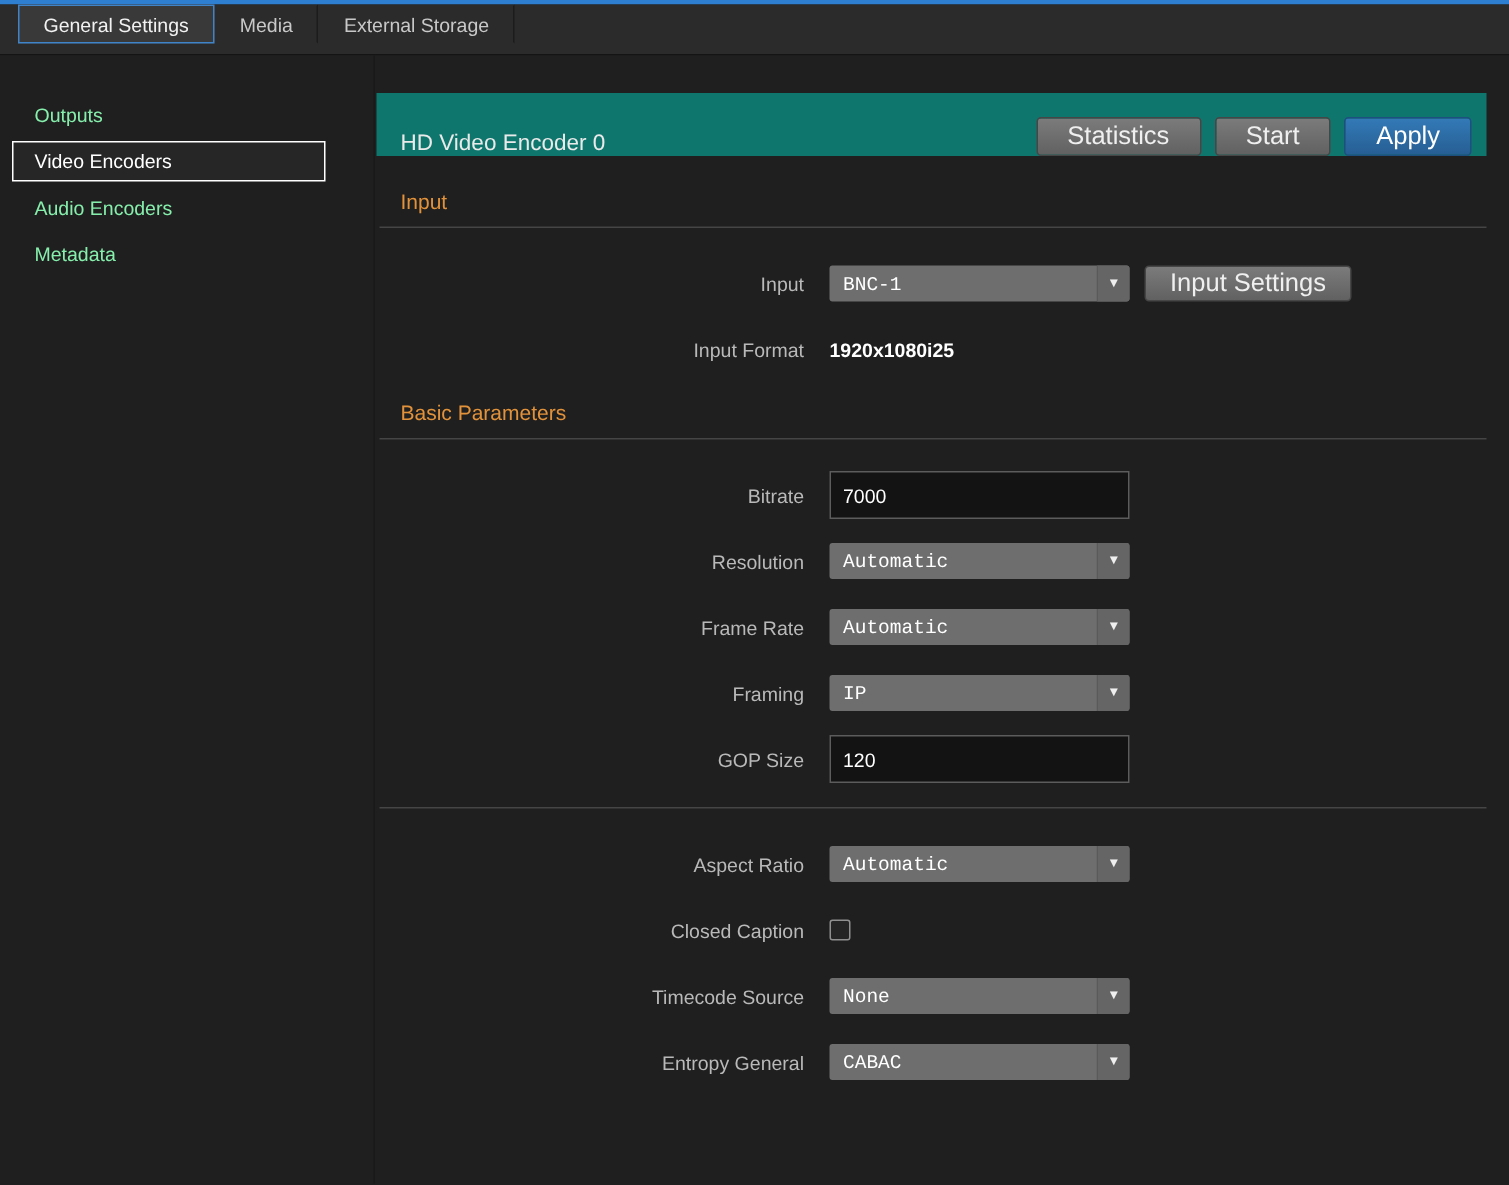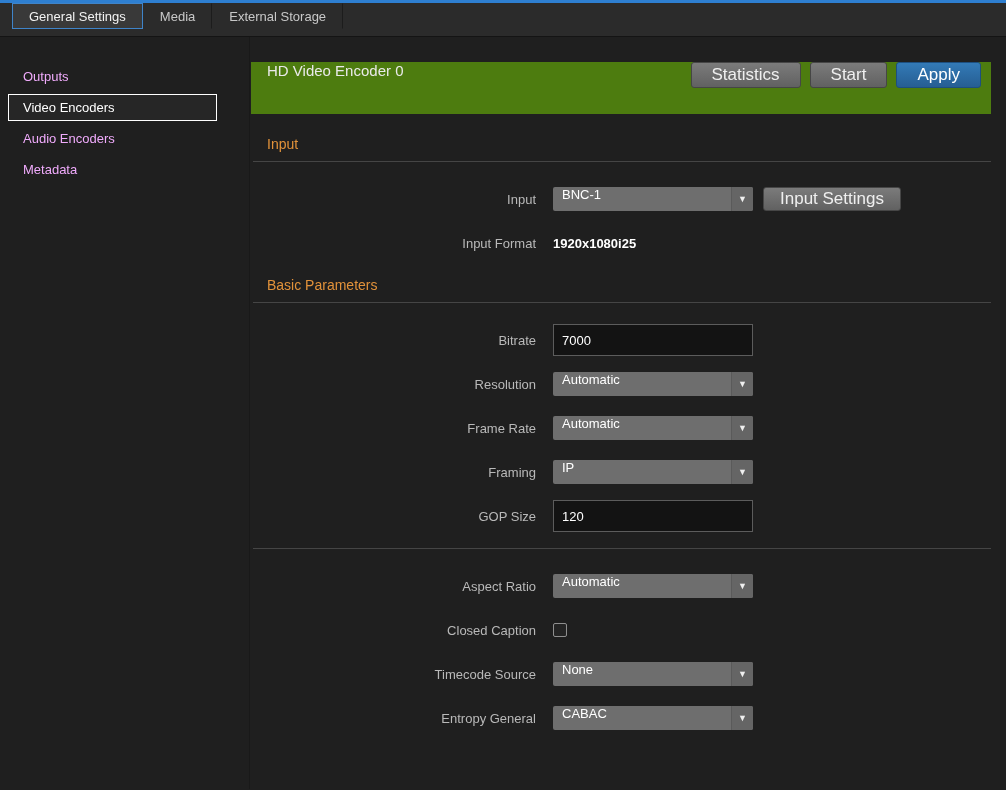--- a/index.html
+++ b/index.html
@@ -22,28 +22,28 @@
   .tab.active {
     background:#393939; border:1px solid #3f84c9; color:#f2f2f2;
   }
   .body { display:flex; height:752px; }
   .sidebar {
     width:250px; padding-top:26px; background:#1f1f1f;
     border-right:1px solid #191919; flex:none;
   }
   .side-item {
     height:27px; line-height:25px; margin:0 32px 4px 8px; padding-left:14px;
-    color:#f0abfc; border:1px solid transparent; cursor:pointer;
+    color:#86efac; border:1px solid transparent; cursor:pointer;
   }
   .side-item.selected {
     border:1px solid #ffffff; background:#262626; color:#fff;
   }
   .content { flex:1; padding:25px 15px 0 1px; }
   .content-header {
-    height:52px; background:#4d7c0f; display:flex; align-items:flex-start;
+    height:42px; background:#0f766e; display:flex; align-items:flex-end;
     padding:0 10px 0 16px;
   }
   .content-header h1 {
     font-size:15px; font-weight:normal; color:#eaeaea; flex:1;
   }
   .btn {
     height:26px; padding:0 20px; margin-left:9px; font-size:17px; color:#efefef;
     background:linear-gradient(#7b7b7b,#616161); border:1px solid #464646;
     border-radius:3px; cursor:pointer; font-family:"Liberation Sans", sans-serif;
   }
@@ -55,22 +55,22 @@
     color:#e2923a; font-size:14px; margin:22px 0 9px 16px; font-weight:normal;
   }
   .section-divider { border:none; border-top:1px solid #454545; margin:0 0 0 2px; }
   .rows { margin-top:25px; }
   .row { display:flex; align-items:center; height:24px; margin-bottom:20px; }
   .row-label {
     width:285px; text-align:right; color:#b9b9b9; margin-right:17px; flex:none;
   }
   .select {
     width:200px; height:24px; background:#6e6e6e; border-radius:2px;
-    position:relative; display:flex; align-items:flex-start; padding-left:9px;
-    color:#fff; cursor:pointer; flex:none;
+    position:relative; display:flex; align-items:center; padding-left:9px;
+    color:#fff; cursor:pointer; flex:none;font-family:Liberation Mono, monospace;
   }
   .caret {
     position:absolute; right:0; top:0; width:22px; height:100%;
     border-left:1px solid #5a5a5a; background:#656565; border-radius:0 2px 2px 0;
     display:flex; align-items:center; justify-content:center;
     color:#efefef; font-size:9px;
   }
   .text-input {
     width:200px; height:32px; background:#131313; border:1px solid #5c5c5c;
     color:#fff; font-size:13px; padding:0 8px; flex:none;

